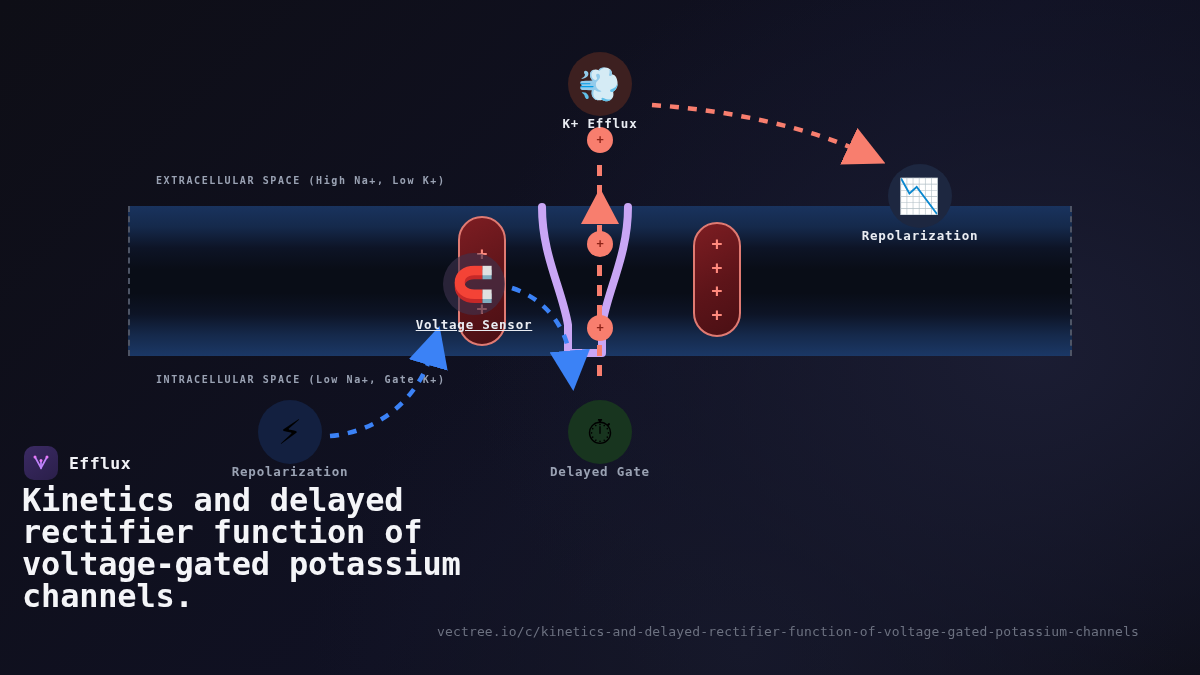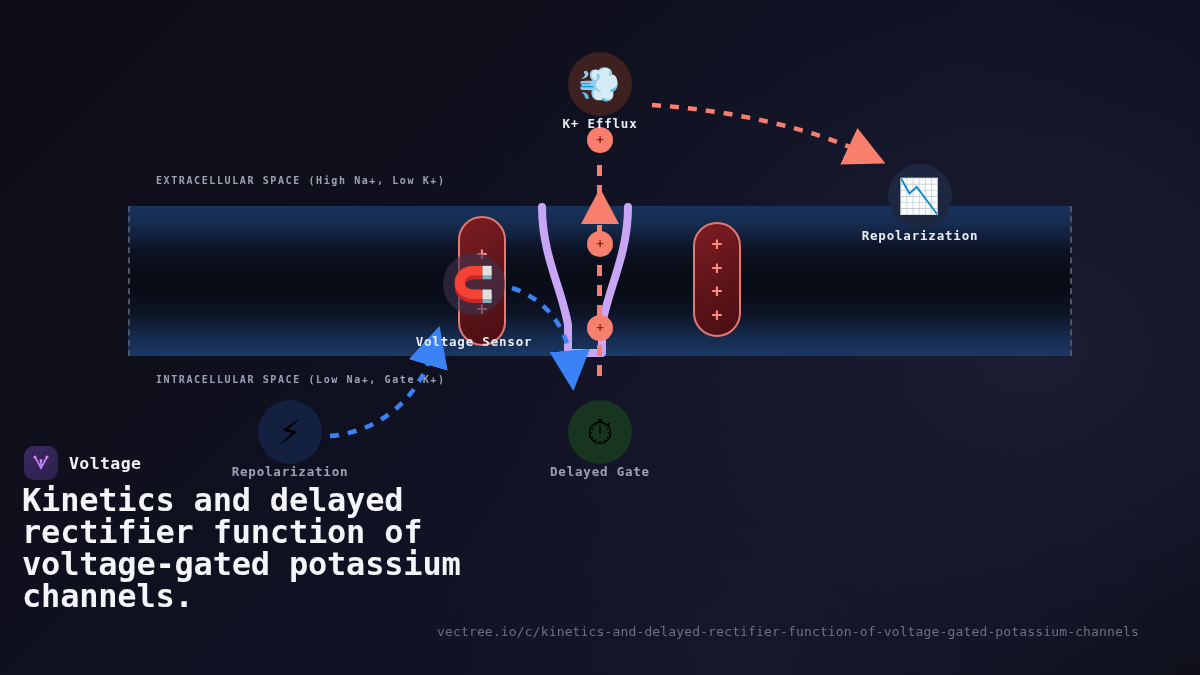--- a/index.html
+++ b/index.html
@@ -163,21 +163,21 @@
   #node-repol         { left: 855px; top: 164px; width: 130px; }
   #node-repol .bubble { background: #1d2740; }
   #node-depol         { left: 225px; top: 400px; width: 130px; }
   #node-depol .bubble { background: #132040; }
   #node-gate          { left: 535px; top: 400px; width: 130px; }
   #node-gate .bubble  { background: #18351f; }
 
   
   #node-sensor { left: 409px; top: 253px; width: 130px; }
   #node-sensor .bubble { background: rgba(62,50,78,0.62); width: 62px; height: 62px; font-size: 34px; }
-  #node-sensor .caption { margin-top: 19px; color: #e9ecf2; font-size: 12.5px; }
+  #node-sensor .caption { margin-top: 2px; color: #e9ecf2; font-size: 12.5px; text-decoration: underline; }
 
   
   #connectors {
     position: absolute;
     left: 0; top: 0;
     width: 1200px; height: 675px;
     pointer-events: none;
   }
 
   
@@ -301,19 +301,19 @@
   <div id="brand">
     <div id="brand-mark">
       <svg width="20" height="20" viewBox="0 0 20 20">
         <path d="M4 4 L10 15 L16 4" fill="none" stroke="#c084fc" stroke-width="1.7" stroke-linecap="round"></path>
         <path d="M10 15 L10 8" fill="none" stroke="#c084fc" stroke-width="1.7" stroke-linecap="round"></path>
         <circle cx="4" cy="4" r="1.5" fill="#e879f9"></circle>
         <circle cx="16" cy="4" r="1.5" fill="#e879f9"></circle>
         <circle cx="10" cy="7.5" r="1.5" fill="#e879f9"></circle>
       </svg>
     </div>
-    <div id="brand-name">Voltage</div>
+    <div id="brand-name">Efflux</div>
   </div>
 
   <div id="headline">Kinetics and delayed rectifier function of voltage-gated potassium channels.</div>
   <div id="url">vectree.io/c/kinetics-and-delayed-rectifier-function-of-voltage-gated-potassium-channels</div>
 
 </div>
 
 </body></html>

